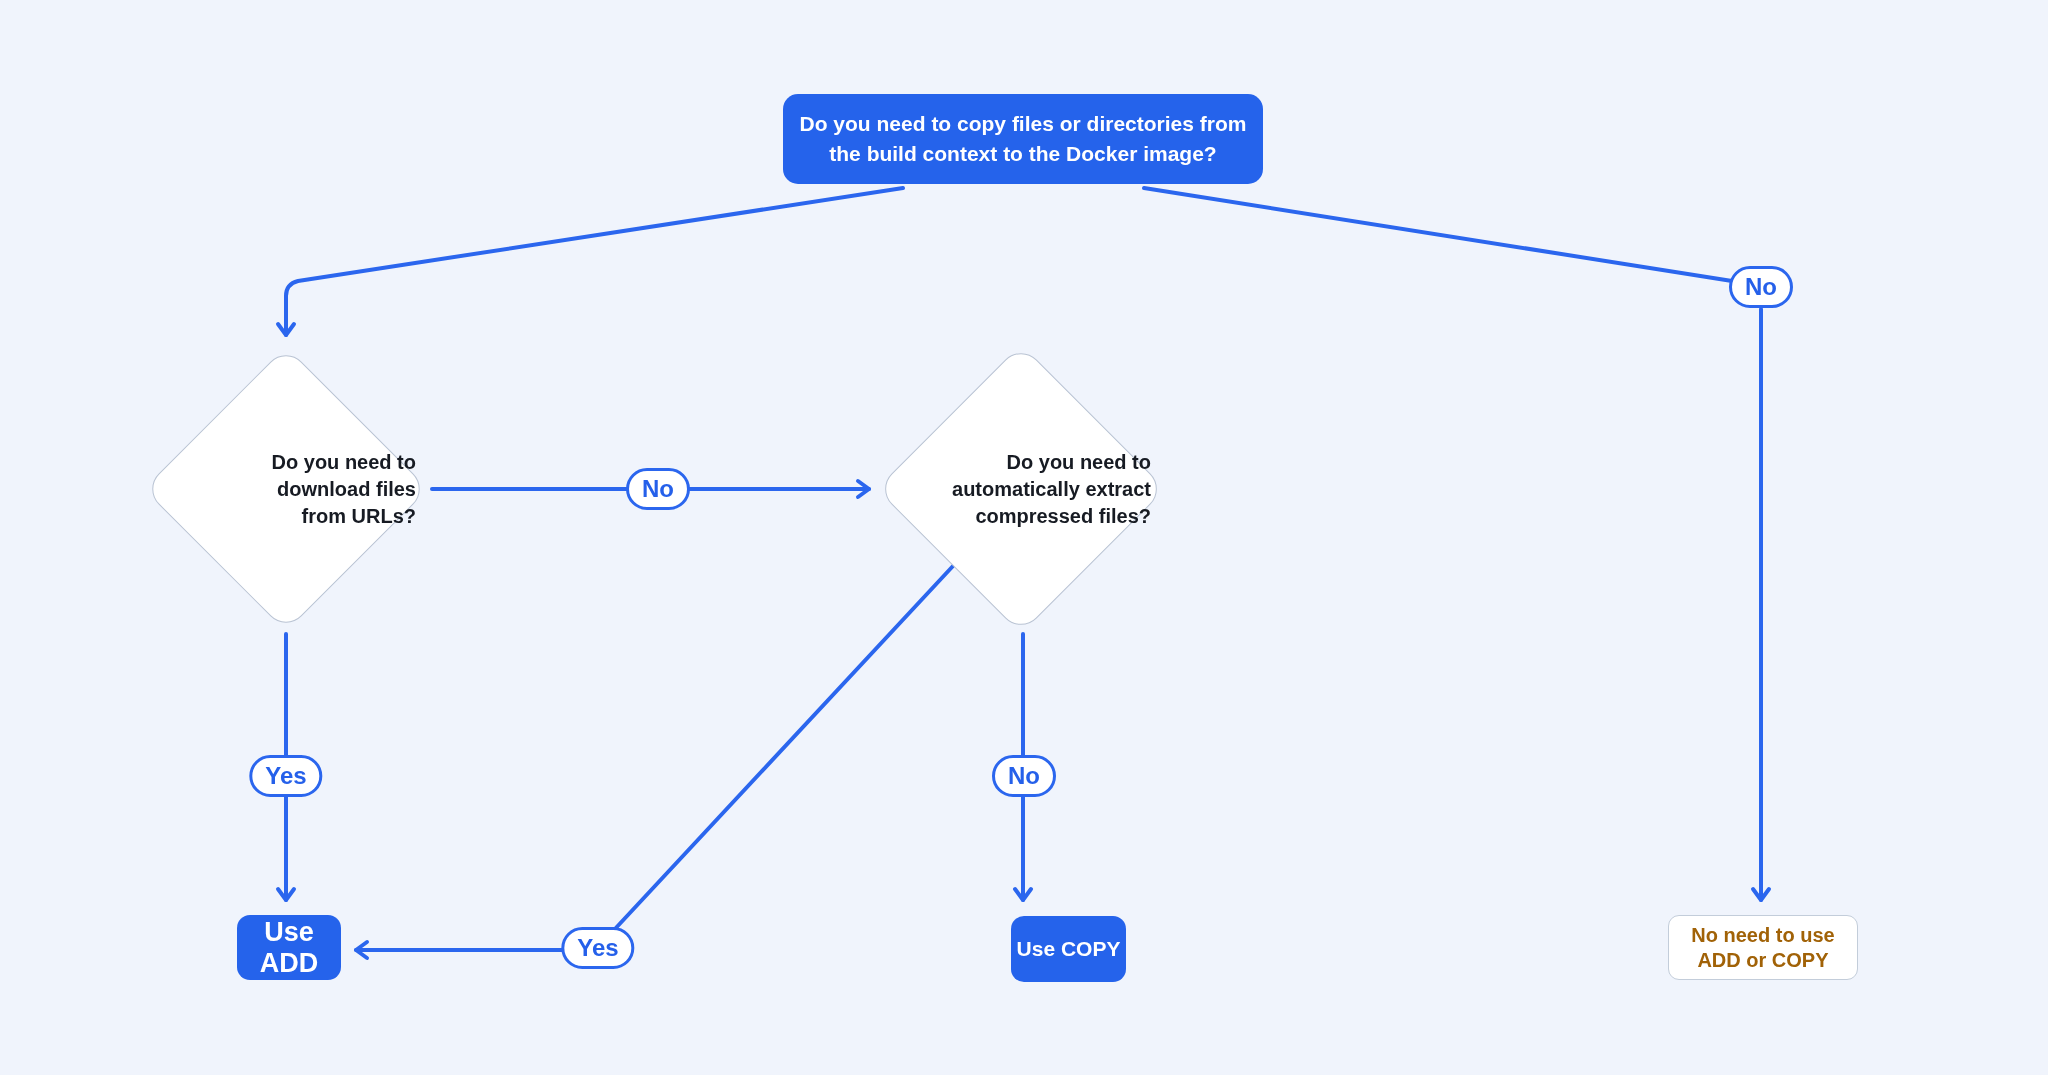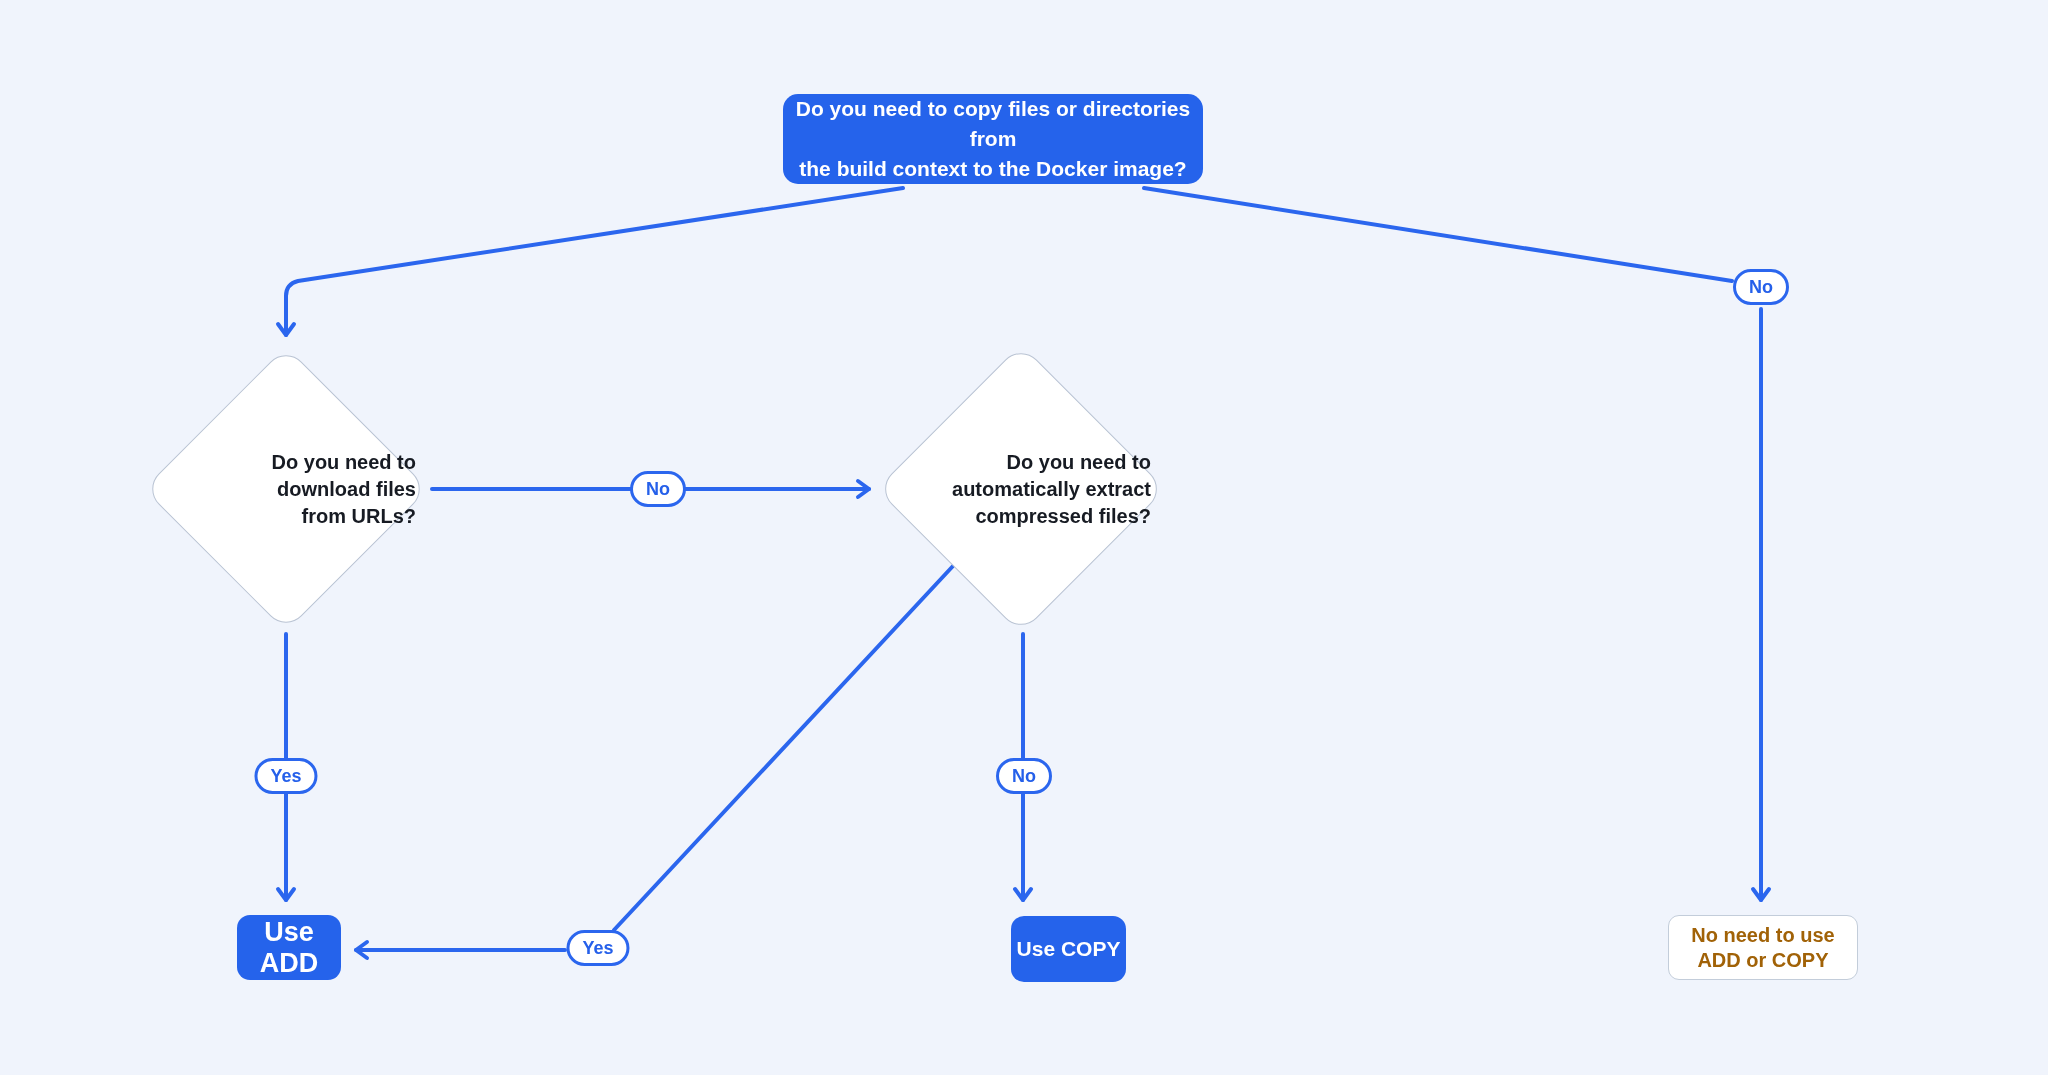--- a/index.html
+++ b/index.html
@@ -44,21 +44,21 @@
     white-space: pre-line;
     font-weight: 700;
   }
   .node-blue {
     background: #2563eb;
     color: #ffffff;
     border-radius: 13px;
   }
   .node-start {
     left: 783px; top: 94px;
-    width: 420px; height: 90px;
+    width: 480px; height: 90px;
     font-size: 21px;
     line-height: 1.42;
     border-radius: 15px;
   }
   .node-use-add {
     left: 237px; top: 915px;
     width: 104px; height: 65px;
     font-size: 27px;
   }
   .node-use-copy {
@@ -111,21 +111,21 @@
   
   .pill {
     position: absolute;
     z-index: 4;
     transform: translate(-50%, -50%);
     background: #ffffff;
     border: 3px solid #2b66ee;
     border-radius: 999px;
     color: #2560ea;
     font-weight: 700;
-    font-size: 18px;
+    font-size: 24px;
     padding: 6px 13px;
     line-height: 1;
   }
   .pill-no1  { left: 658px;  top: 489px; }
   .pill-yes1 { left: 286px;  top: 776px; }
   .pill-no2  { left: 1024px; top: 776px; }
   .pill-yes2 { left: 598px;  top: 948px; }
   .pill-no3  { left: 1761px; top: 287px; }
 </style>
 </head>

